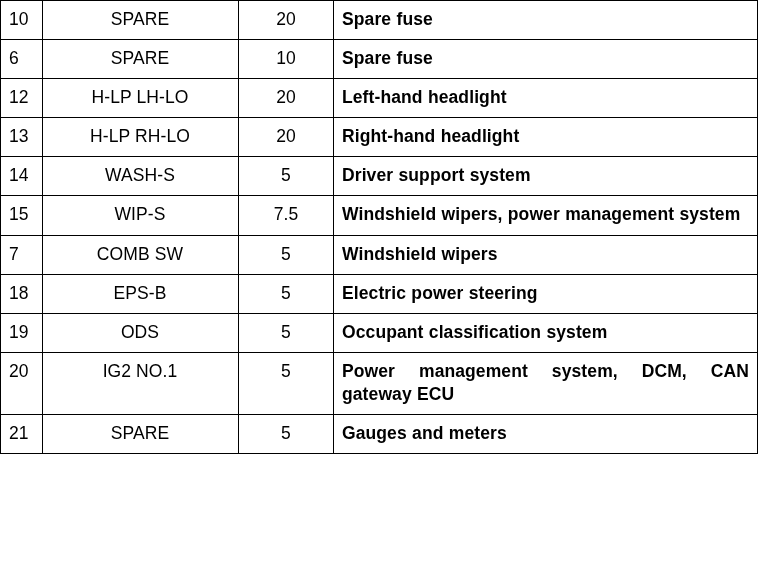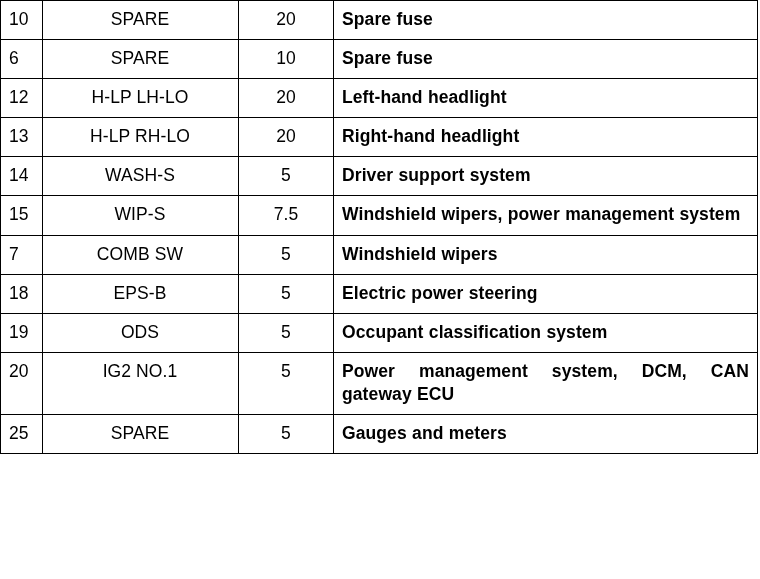--- a/index.html
+++ b/index.html
@@ -217,21 +217,21 @@
           </td>
           <td>
             <div class="cell amp">5</div>
           </td>
           <td>
             <div class="cell desc wrap">Power management system, DCM, CAN gateway ECU</div>
           </td>
         </tr>
         <tr class="row">
           <td>
-            <div class="cell no">25</div>
+            <div class="cell no">21</div>
           </td>
           <td>
             <div class="cell name">SPARE</div>
           </td>
           <td>
             <div class="cell amp">5</div>
           </td>
           <td>
             <div class="cell desc">Gauges and meters</div>
           </td>

